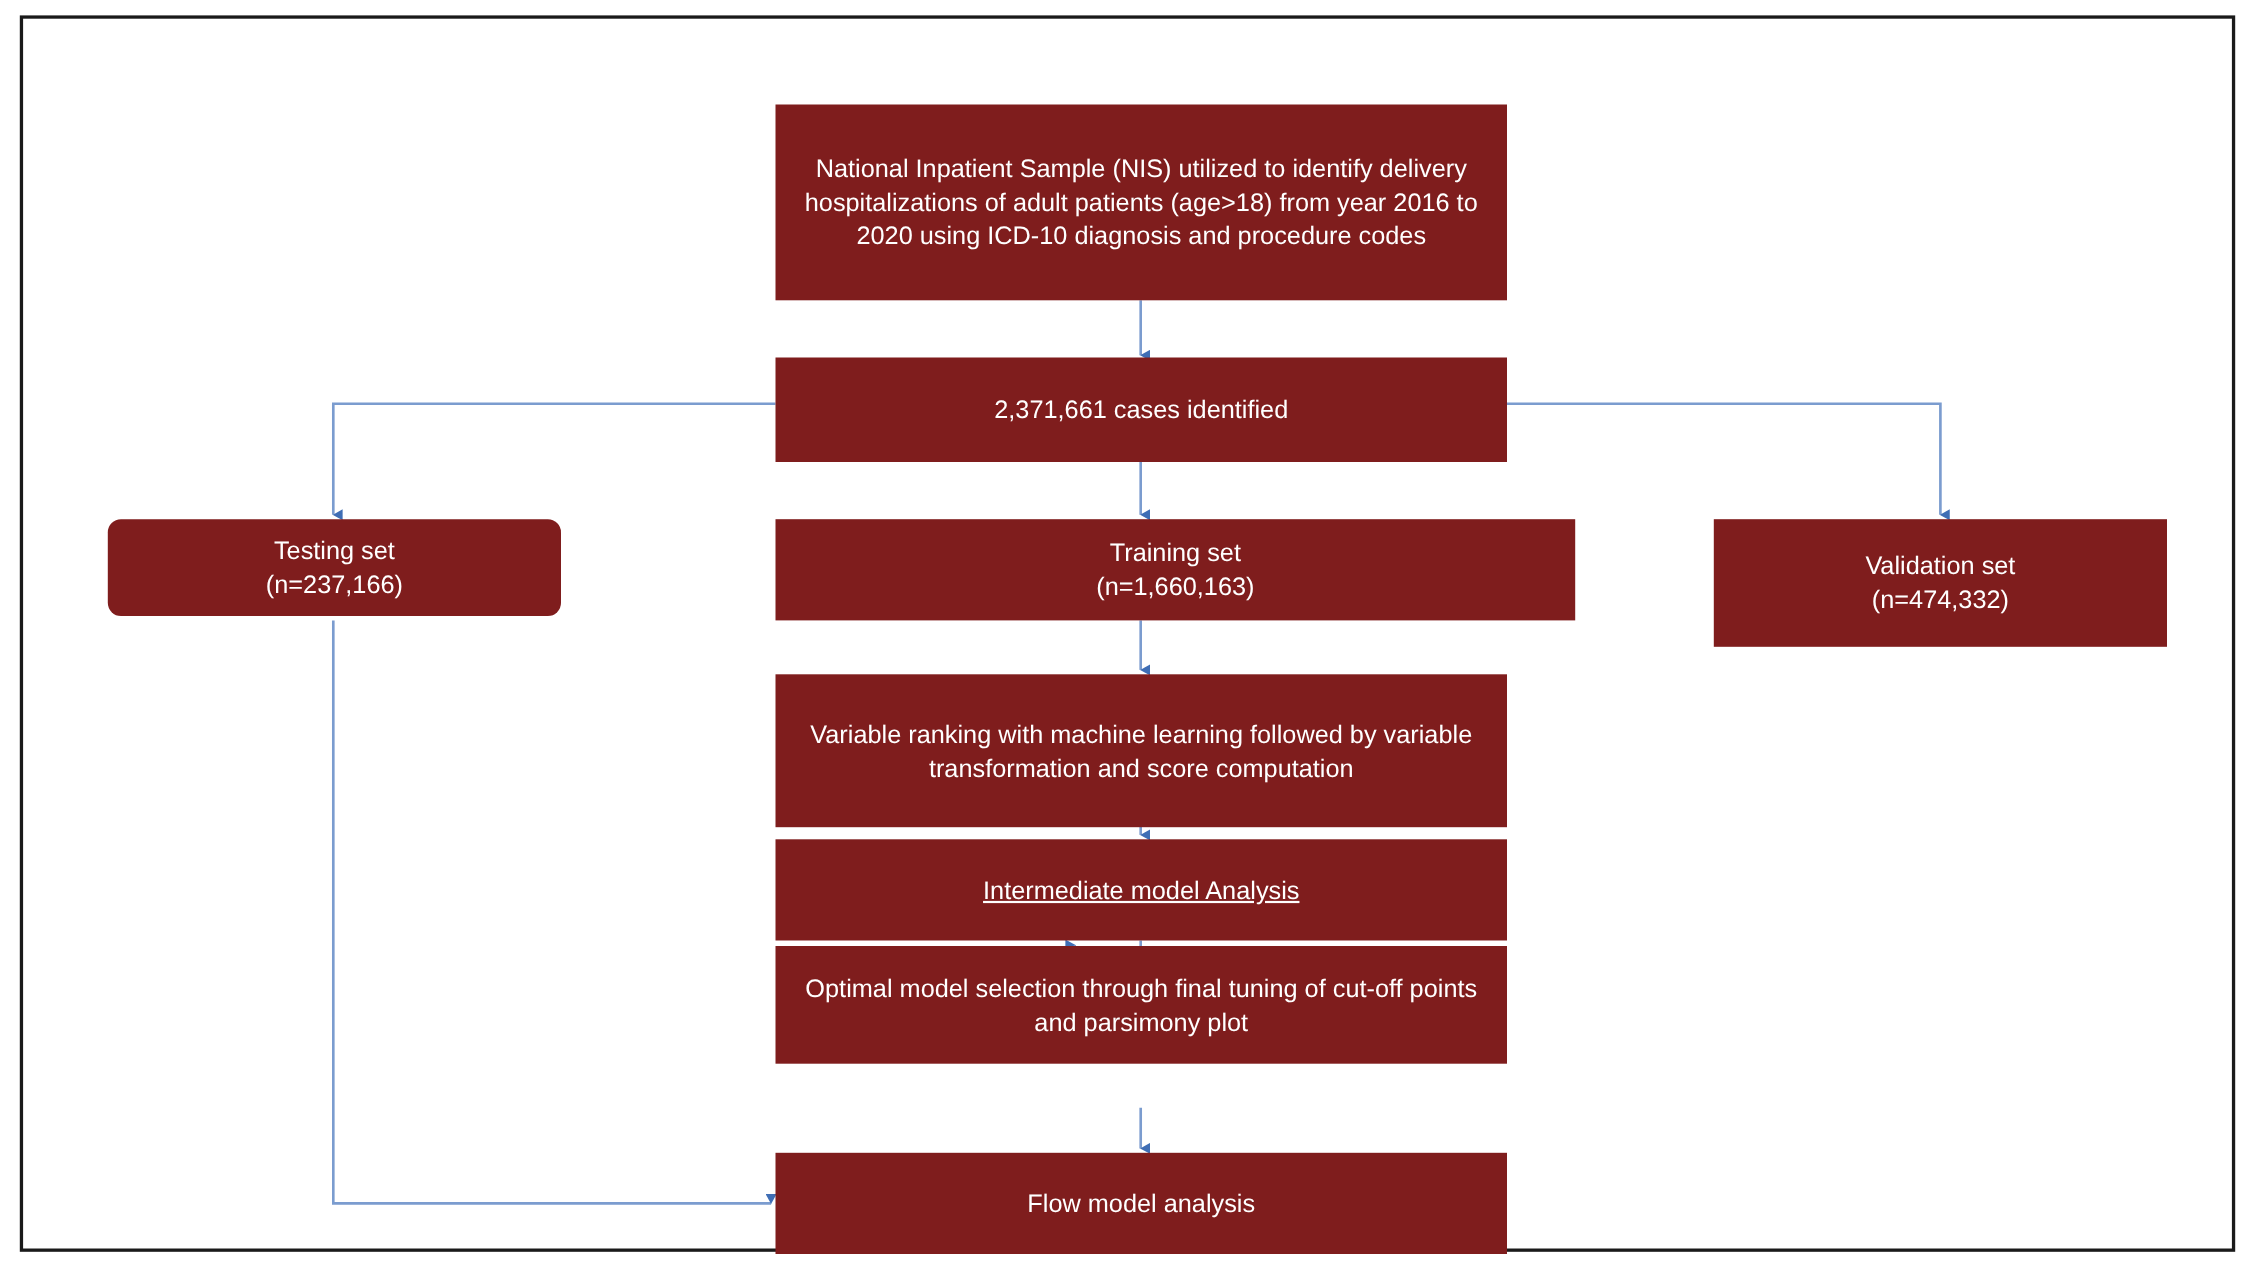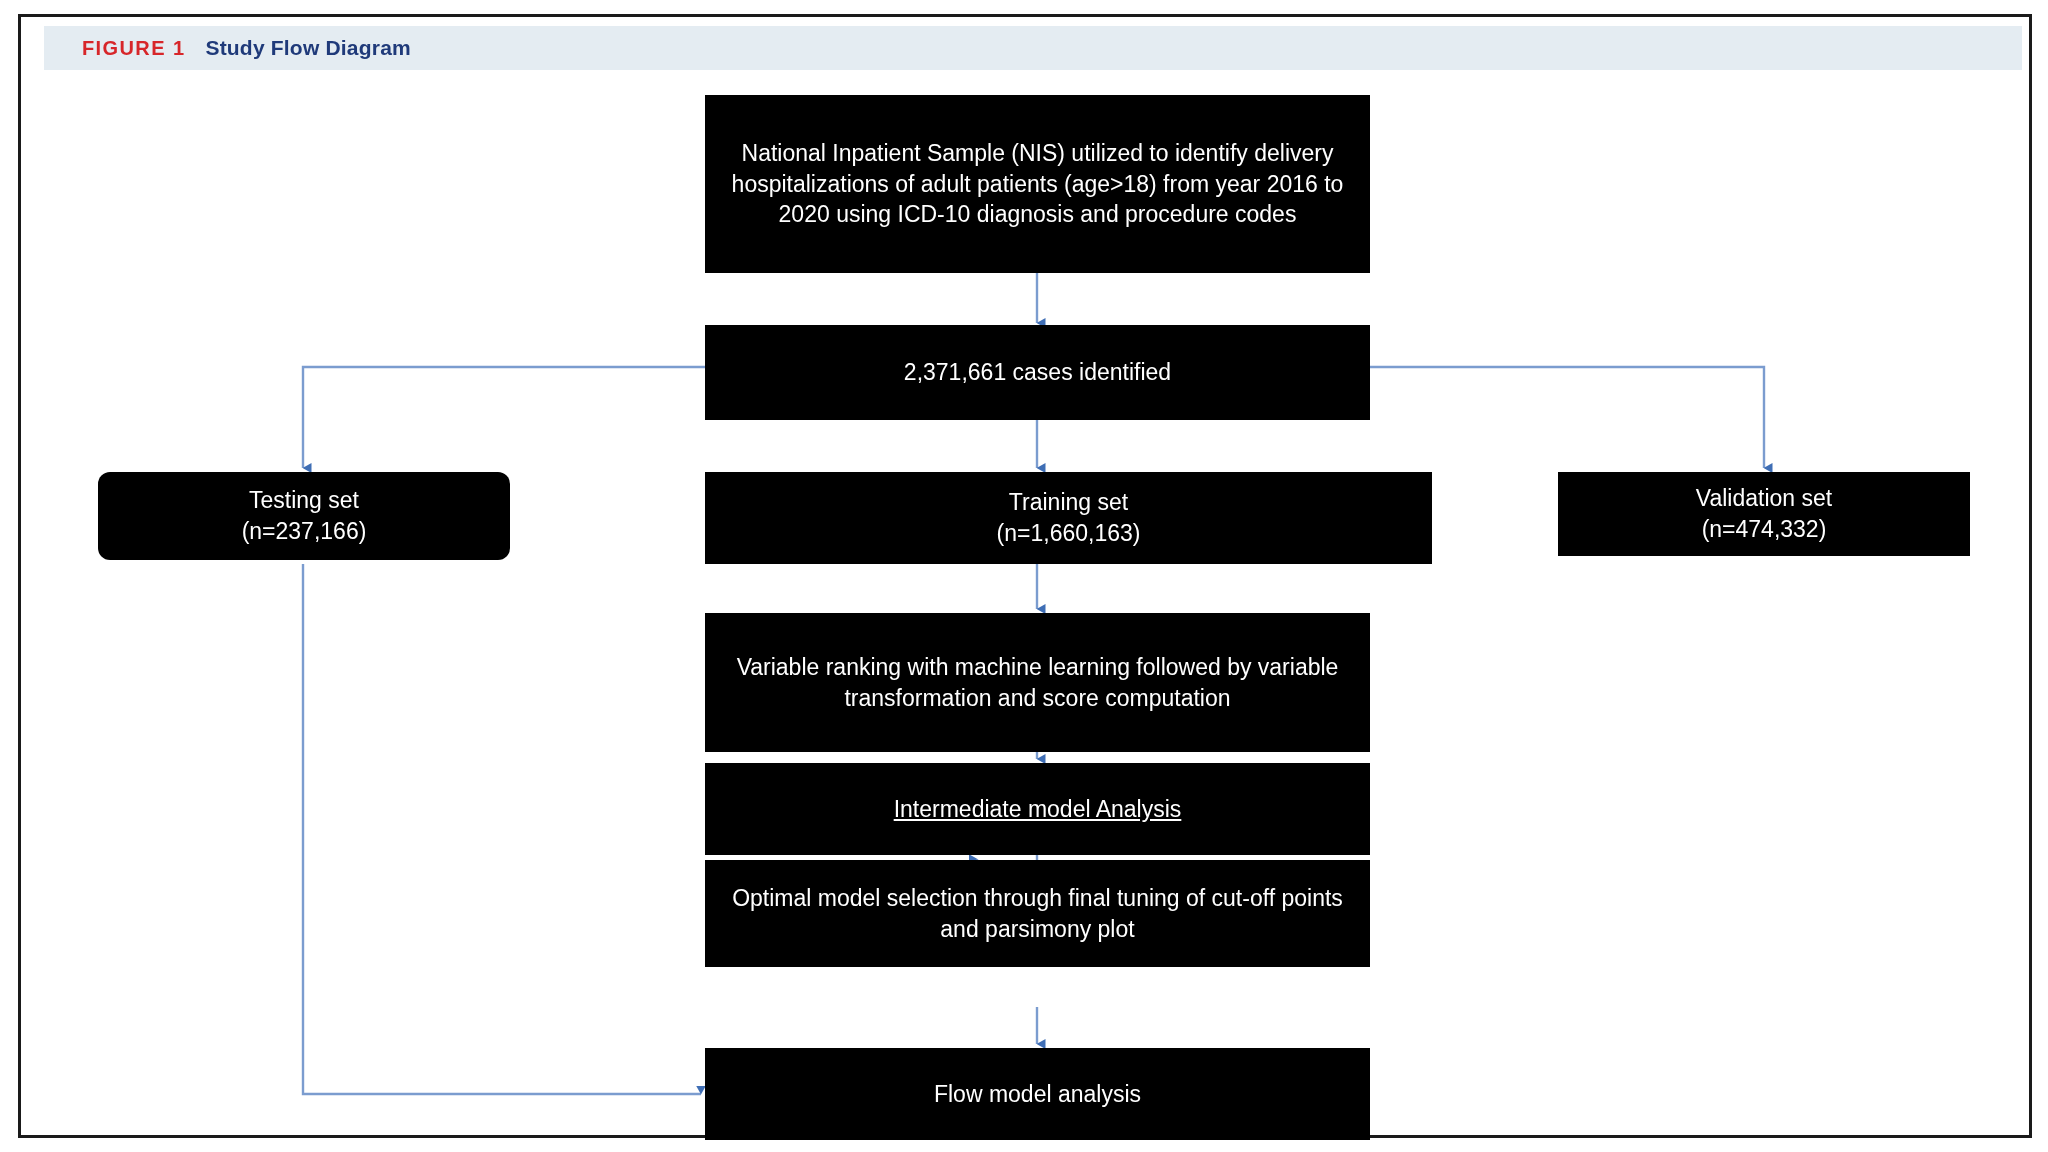--- a/index.html
+++ b/index.html
@@ -71,55 +71,51 @@
     left: 0;
     top: 0;
     width: 2048px;
     height: 1152px;
     pointer-events: none;
   }
 
   
   .node {
     position: absolute;
-    background: #000000;
+    background: #7f1d1d;
     color: #ffffff;
     display: flex;
     align-items: center;
     justify-content: center;
     text-align: center;
     font-size: 23px;
     line-height: 1.33;
     padding: 6px 14px;
     font-family: "Liberation Sans", sans-serif;
     white-space: pre-line;
     z-index: 3;
   }
 
   #node-source      { left: 705px;  top: 95px;  width: 665px; height: 178px; }
   #node-cases       { left: 705px;  top: 325px; width: 665px; height: 95px; text-align: center;  }
   #node-testing     { left: 98px;   top: 472px; width: 412px; height: 88px; border-radius: 12px;  }
   #node-training    { left: 705px;  top: 472px; width: 727px; height: 92px;  }
-  #node-validation  { left: 1558px; top: 472px; width: 412px; height: 84px;  }
+  #node-validation  { left: 1558px; top: 472px; width: 412px; height: 116px;  }
   #node-ranking     { left: 705px;  top: 613px; width: 665px; height: 139px; }
   #node-intermediate{ left: 705px;  top: 763px; width: 665px; height: 92px; text-decoration: underline;  }
   #node-optimal     { left: 705px;  top: 860px; width: 665px; height: 107px; }
   #node-final       { left: 705px;  top: 1048px;width: 665px; height: 92px;  }
 </style>
 </head>
 <body>
 
 <div id="figure-root">
 
   <div class="page-frame"></div>
 
-  <div class="header-band">
-    <span class="figure-tag">FIGURE 1</span>
-    <span class="figure-title">Study Flow Diagram</span>
-  </div>
 
   <div class="flow-canvas">
 
     <svg class="flow-svg" viewBox="0 0 2048 1152" xmlns="http://www.w3.org/2000/svg">
       <defs>
         <marker id="arrowDown" markerWidth="10" markerHeight="9" refX="5" refY="8.5" orient="auto" markerUnits="userSpaceOnUse">
           <path d="M0,0 L10,0 L5,9 Z" fill="#3f6eb5"></path>
         </marker>
         <marker id="arrowUp" markerWidth="10" markerHeight="9" refX="5" refY="8.5" orient="auto" markerUnits="userSpaceOnUse">
           <path d="M0,0 L10,0 L5,9 Z" fill="#3f6eb5"></path>

